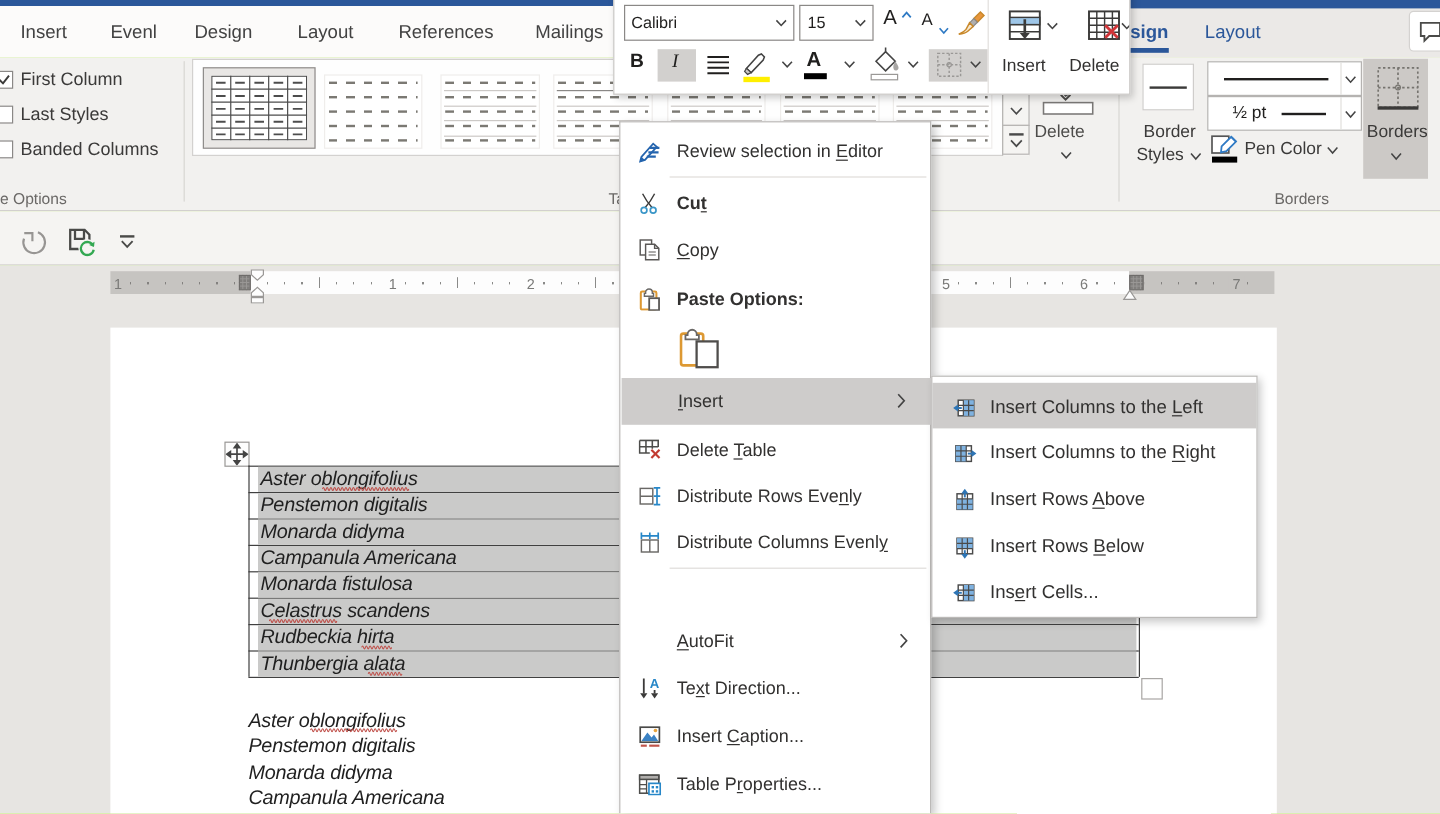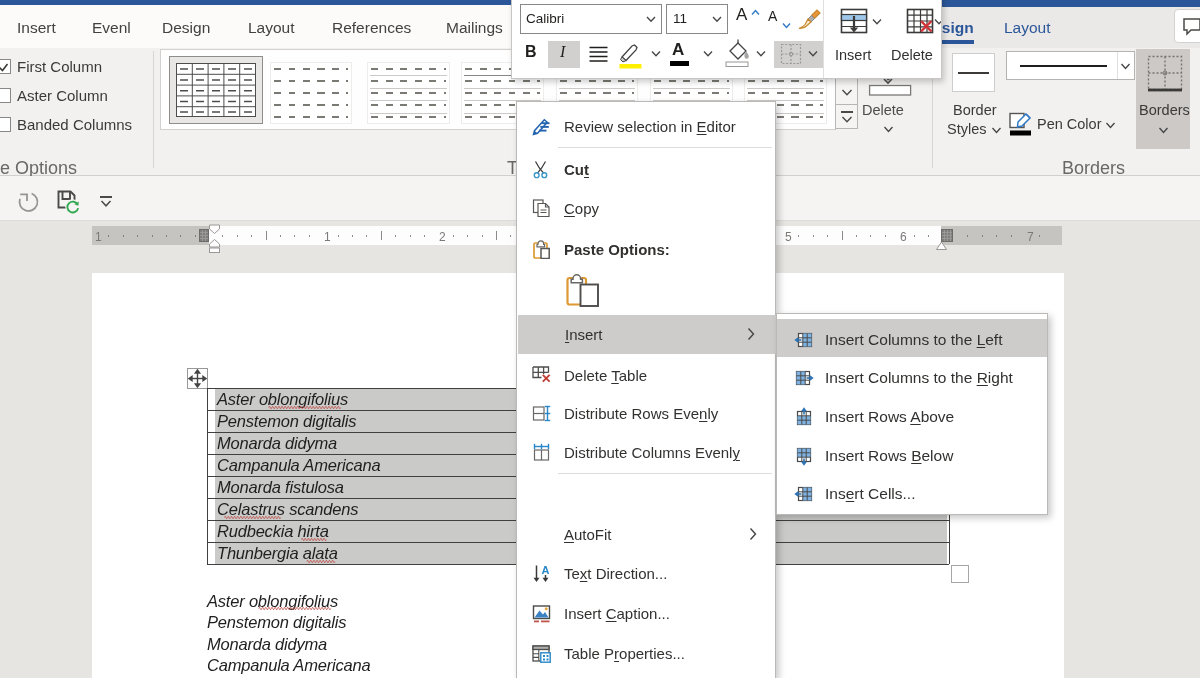--- a/index.html
+++ b/index.html
@@ -14,21 +14,21 @@
   .tab{top:19px;font-size:15.5px;color:#424242;white-space:nowrap;}
   .ctab{color:#2b579a;}
   #designtab{font-weight:bold;}
   #designul{left:925px;top:40px;width:49px;height:4px;background:#2b579a;}
   #cmtbtn{left:1174px;top:9px;width:34px;height:32px;background:#fff;border:1px solid #d4d2d0;border-radius:4px;}
   
   #ribbon{left:0;top:48px;width:1200px;height:128px;background:#f2f1ef;}
   #ribbonline{left:0;top:175px;width:1200px;height:1px;background:#d2d0ce;}
   .cb{width:13px;height:13px;background:#fff;border:1px solid #8a8886;}
   .cblabel{font-size:15px;color:#3b3a39;white-space:nowrap;}
-  .grplabel{font-size:18px;color:#6a6866;white-space:nowrap;text-align:center;}
+  .grplabel{font-size:13px;color:#6a6866;white-space:nowrap;text-align:center;}
   .vsep{width:1px;background:#d8d6d3;}
   #gallery{left:160px;top:49px;width:698px;height:81px;background:#fefefe;border:1px solid #d3d1cf;box-sizing:border-box;}
   
   #qat{left:0;top:176px;width:1200px;height:45px;background:#f5f4f2;border-bottom:1px solid #dddbd9;box-sizing:border-box;}
   
   #canvas{left:0;top:221px;width:1200px;height:457px;background:#e7e5e2;}
   #page{left:92px;top:273px;width:972px;height:405px;background:#fff;}
   
   .rulseg{top:226px;height:19px;}
   .rulnum{top:230px;font-size:12px;color:#7a7a78;}
@@ -81,21 +81,21 @@
   </div>
 
   <div class="abs" id="ribbon"></div>
   <div class="abs" id="ribbonline"></div>
   <div class="abs cb" style="left:-4px;top:59px;"><svg width="13" height="13" viewBox="0 0 13 13">
         <path d="M2.5 6.5 L5.5 9.5 L10.5 3" fill="none" stroke="#3b3a39" stroke-width="1.6"></path>
       </svg></div>
   <div class="abs cb" style="left:-4px;top:88px;"></div>
   <div class="abs cb" style="left:-4px;top:117px;"></div>
   <div class="abs cblabel" style="left:17px;top:58px;">First Column</div>
-  <div class="abs cblabel" style="left:17px;top:87px;">Aster Column</div>
+  <div class="abs cblabel" style="left:17px;top:87px;">Last Styles</div>
   <div class="abs cblabel" style="left:17px;top:116px;">Banded Columns</div>
   <div class="abs grplabel" style="left:0px;top:158px;">e Options</div>
   <div class="abs grplabel" style="left:507px;top:158px;">Table Styles</div>
   <div class="abs vsep" style="left:153px;top:51px;height:117px;"></div>
   <div class="abs" id="gallery"></div>
 
   <div class="abs" style="left:169px;top:56px;width:94px;height:68px;border:1px solid #8f8d8b;background:#e9e7e5;box-sizing:border-box;">
     <div style="position:absolute;left:6px;top:6px;width:80px;height:54px;background:#fff;">
       <svg width="80" height="54" viewBox="0 0 80 54">
         <g stroke="#4d4d4d" stroke-width="1">
@@ -218,20 +218,28 @@
     <div style="position:absolute;left:5px;top:18px;width:31px;height:1.6px;background:#3b3a39;"></div>
   </div>
   <div class="abs" style="left:953px;top:102px;font-size:14.5px;color:#3b3a39;">Border</div>
   <div class="abs" style="left:947px;top:121px;font-size:14.5px;color:#3b3a39;">Styles</div>
   <svg class="abs" style="left:991px;top:126px;" width="11" height="9" viewBox="0 0 11 9">
       <path d="M1.5 2 L5.5 6.5 L9.5 2" fill="none" stroke="#444" stroke-width="1.3"></path>
     </svg>
 
   <div class="abs" style="left:1006px;top:51px;width:129px;height:29px;background:#fff;border:1px solid #b5b3b1;box-sizing:border-box;">
     <div style="position:absolute;left:13px;top:13px;width:87px;height:1.5px;background:#201f1e;"></div>
+    <div style="position:absolute;right:16px;top:0;width:1px;height:27px;background:#e1dfdd;"></div>
+    <svg style="position:absolute;right:3.5px;top:10px;" width="11" height="9" viewBox="0 0 11 9">
+        <path d="M1.5 2 L5.5 6.5 L9.5 2" fill="none" stroke="#444" stroke-width="1.3"></path>
+      </svg>
+  </div>
+  <div class="abs" style="left:1006px;top:80px;width:129px;height:29px;background:#fff;border:1px solid #b5b3b1;box-sizing:border-box;">
+    <span style="position:absolute;left:20px;top:5px;font-size:14.5px;color:#201f1e;">½ pt</span>
+    <div style="position:absolute;left:61px;top:13px;width:37px;height:1.5px;background:#201f1e;"></div>
     <div style="position:absolute;right:16px;top:0;width:1px;height:27px;background:#e1dfdd;"></div>
     <svg style="position:absolute;right:3.5px;top:10px;" width="11" height="9" viewBox="0 0 11 9">
         <path d="M1.5 2 L5.5 6.5 L9.5 2" fill="none" stroke="#444" stroke-width="1.3"></path>
       </svg>
   </div>
 
   <svg class="abs" style="left:1009px;top:112px;" width="23" height="24" viewBox="0 0 23 24">
     <rect x="1" y="1.5" width="14" height="14" fill="#fff" stroke="#555" stroke-width="1.4"></rect>
     <path d="M9 10 L17 2 L21 6 L13 14 L8.5 15 Z" fill="#fff" stroke="#2f7ac4" stroke-width="1.5"></path>
     <path d="M17 2 L21 6" stroke="#2f7ac4" stroke-width="1.5"></path>
@@ -572,21 +580,21 @@
   </div>
 
   <div class="abs" id="mtb">
     <div class="abs" style="left:8px;top:15px;width:142px;height:30px;border:1px solid #8a8886;background:#fff;box-sizing:border-box;">
       <span style="position:absolute;left:5px;top:6px;font-size:13.5px;color:#201f1e;">Calibri</span>
       <svg style="position:absolute;right:5px;top:10px;" width="10" height="8" viewBox="0 0 10 8">
           <path d="M1 2 L5 6.2 L9 2" fill="none" stroke="#444" stroke-width="1.3"></path>
         </svg>
     </div>
     <div class="abs" style="left:154px;top:15px;width:62px;height:30px;border:1px solid #8a8886;background:#fff;box-sizing:border-box;">
-      <span style="position:absolute;left:6px;top:6px;font-size:13.5px;color:#201f1e;">11</span>
+      <span style="position:absolute;left:6px;top:6px;font-size:13.5px;color:#201f1e;">15</span>
       <svg style="position:absolute;right:5px;top:10px;" width="10" height="8" viewBox="0 0 10 8">
           <path d="M1 2 L5 6.2 L9 2" fill="none" stroke="#444" stroke-width="1.3"></path>
         </svg>
     </div>
     <div class="abs" style="left:224px;top:16px;font-size:17px;color:#201f1e;">A</div>
     <svg class="abs" style="left:239px;top:20px;" width="9" height="7" viewBox="0 0 9 7">
         <path d="M1 5.5 L4.5 1.5 L8 5.5" fill="none" stroke="#2f7ac4" stroke-width="1.4"></path>
       </svg>
     <div class="abs" style="left:256px;top:19px;font-size:14px;color:#201f1e;">A</div>
     <svg class="abs" style="left:270px;top:33px;" width="9" height="7" viewBox="0 0 9 7">

